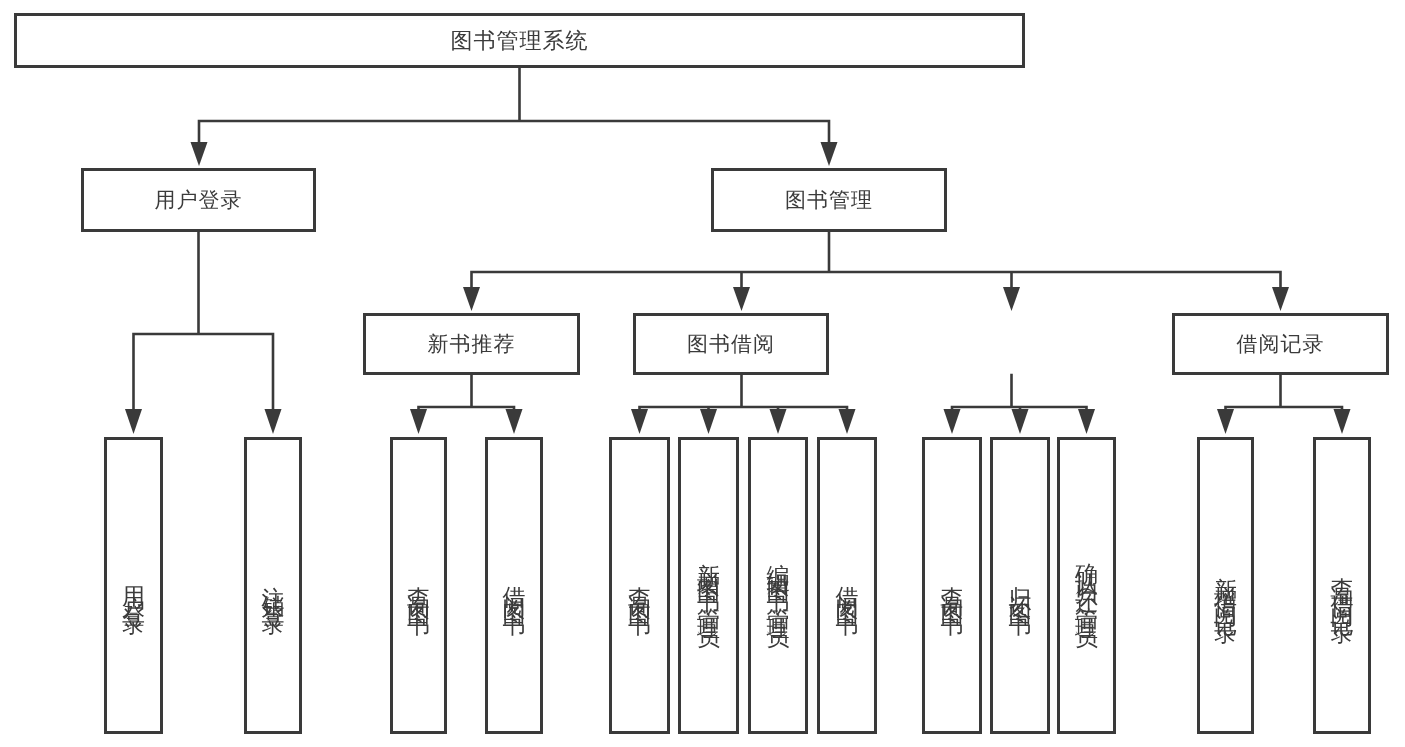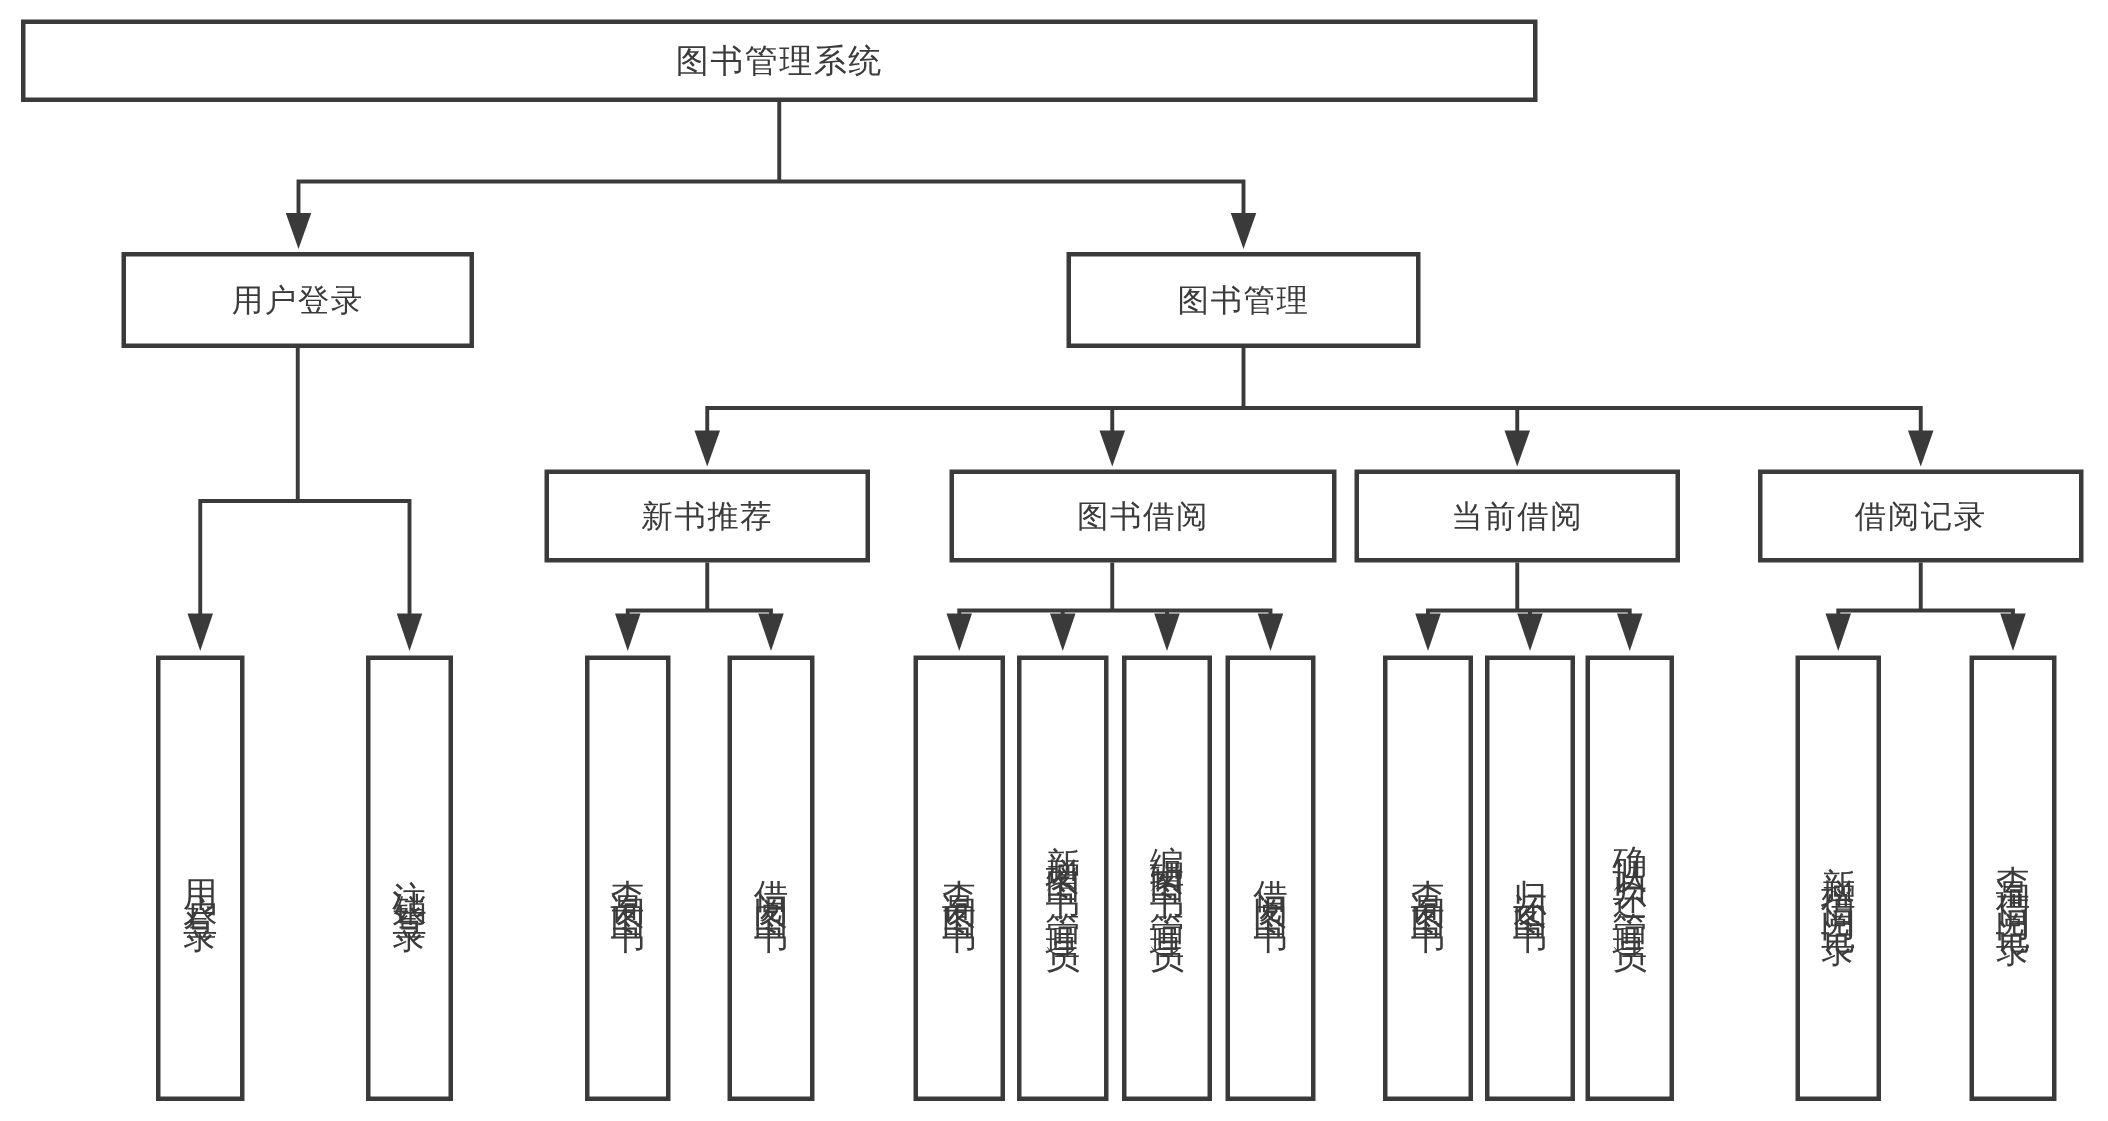--- a/index.html
+++ b/index.html
@@ -122,22 +122,21 @@
       <polygon points="1333.5,409 1350.5,409 1342,434"></polygon>
     </g>
   </svg>
 
   <div class="box hlabel root-label" style="left:14px; top:13px; width:1011px; height:55px;">图书管理系统</div>
 
   <div class="box hlabel" style="left:81px; top:168px; width:235px; height:64px;">用户登录</div>
   <div class="box hlabel" style="left:711px; top:168px; width:236px; height:64px;">图书管理</div>
 
   <div class="box hlabel" style="left:363px; top:313px; width:217px; height:62px;">新书推荐</div>
-  <div class="box hlabel" style="left:633px; top:313px; width:258px; height:62px;">图书借阅</div>
-  <div class="box hlabel" style="left:903px; top:313px; width:217px; height:62px;">当前借阅</div>
+  <div class="box hlabel" style="left:633px; top:313px; width:196px; height:62px;">图书借阅</div>
   <div class="box hlabel" style="left:1172px; top:313px; width:217px; height:62px;">借阅记录</div>
 
   <div class="box leaf" style="left:104px; top:437px; width:59px; height:297px;">用户登录</div>
   <div class="box leaf" style="left:244px; top:437px; width:58px; height:297px;">注销登录</div>
 
   <div class="box leaf" style="left:390px; top:437px; width:57px; height:297px;">查询图书</div>
   <div class="box leaf" style="left:485px; top:437px; width:58px; height:297px;">借阅图书</div>
 
   <div class="box leaf" style="left:609px; top:437px; width:61px; height:297px;">查询图书</div>
   <div class="box leaf" style="left:678px; top:437px; width:61px; height:297px;">新增图书（管理员）</div>

